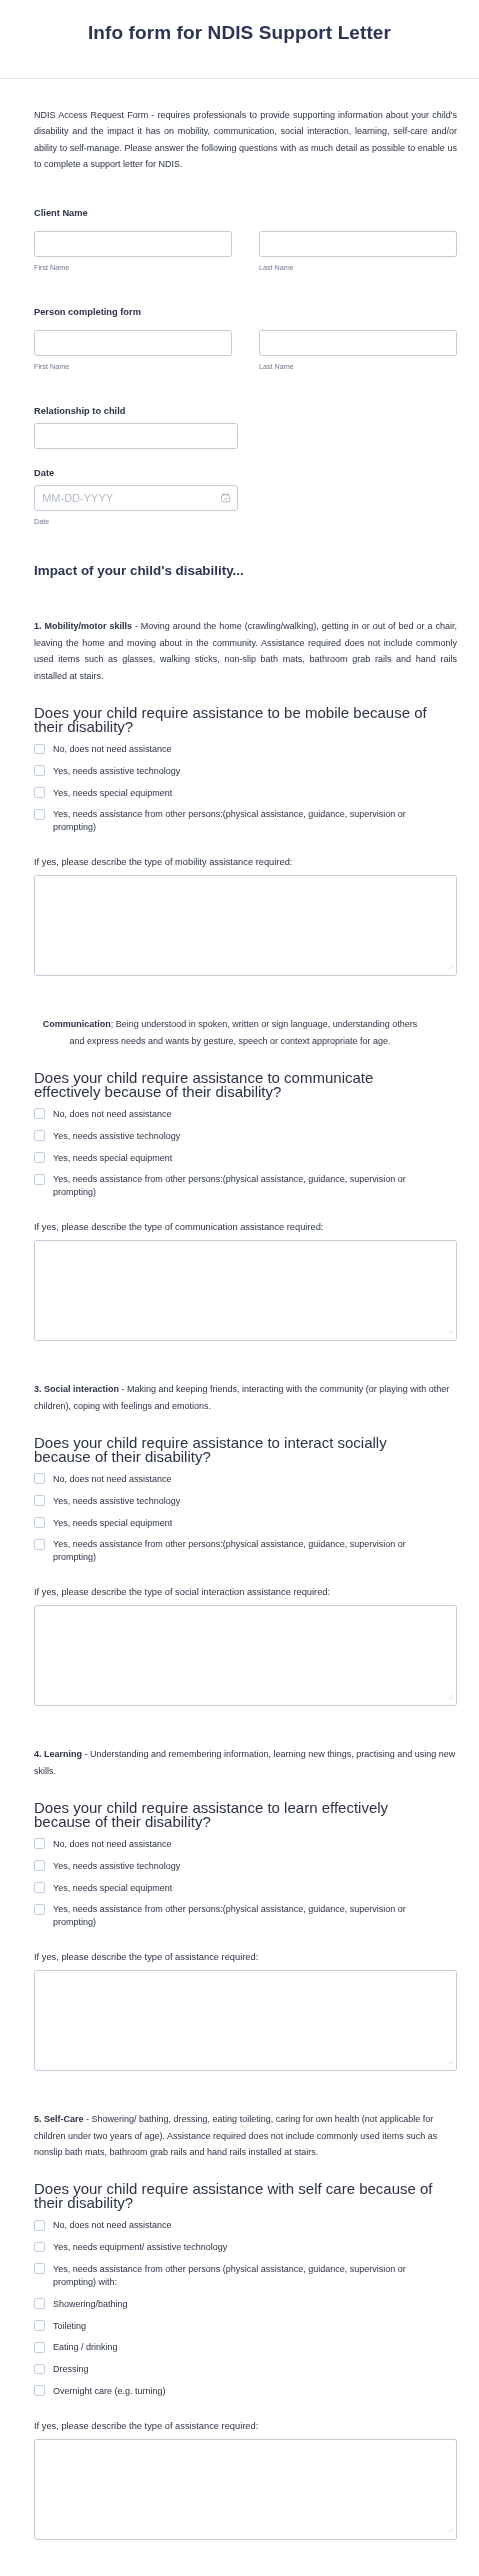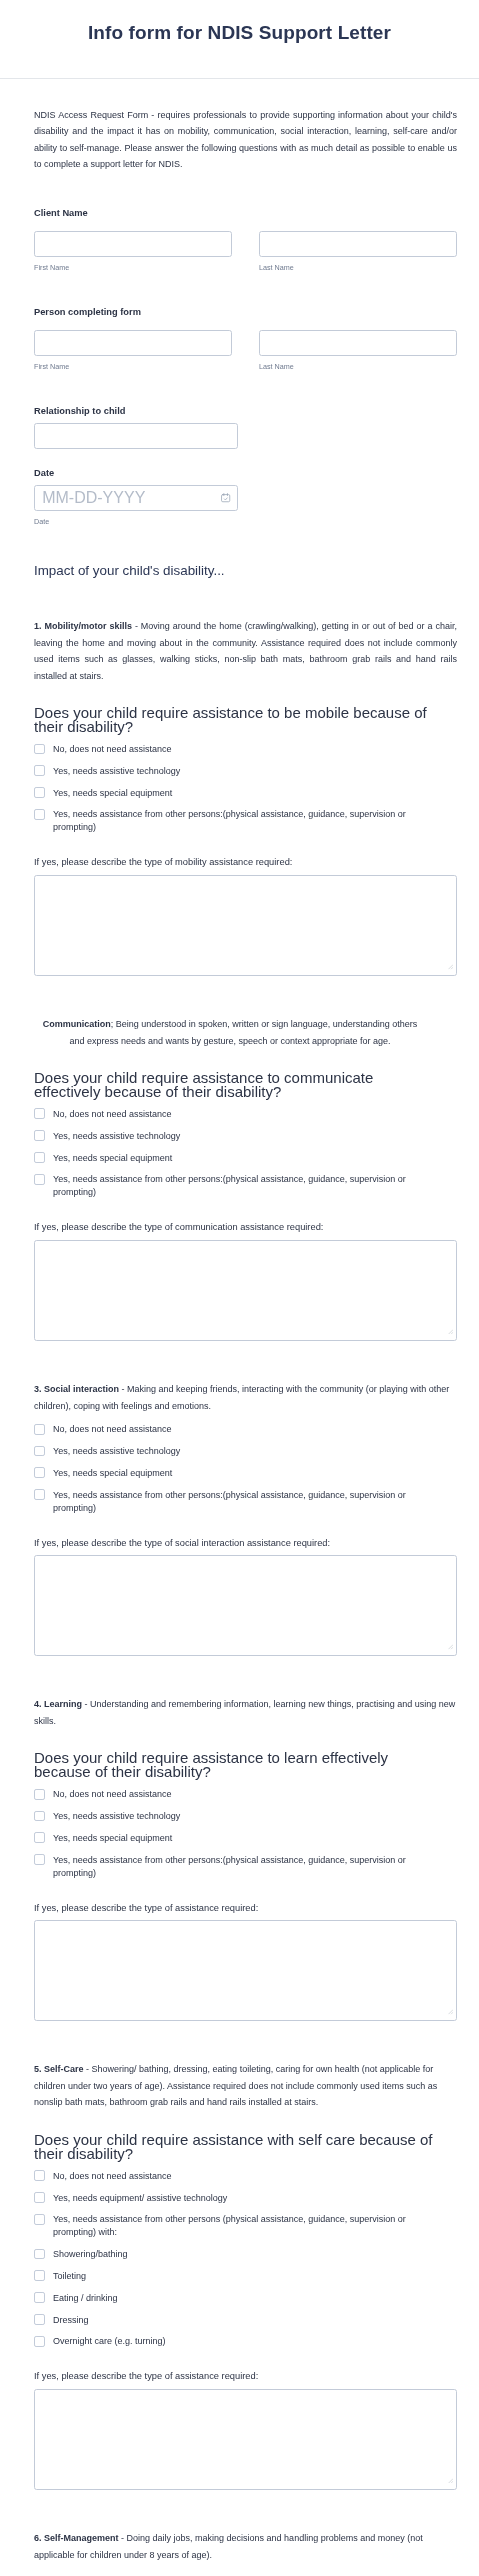--- a/index.html
+++ b/index.html
@@ -30,24 +30,24 @@
   .text-input {
     width:100%; height:26px; border:0.5px solid #c3cbd8; border-radius:2.6px;
     background:#fff; font-family:"Liberation Sans",sans-serif; font-size:8.8px;
     color:#2c3345; padding:0 7.2px; outline:none;
   }
   .text-input::placeholder { color:#b4bcc9; }
   .sublabel { margin-top:6.2px; font-size:7.2px; color:#6f7a8f; }
   .half { width:204px; }
 
   .date-wrap { position:relative; width:204px; margin-top:6.7px; }
-  .date-wrap .text-input { padding-right:23px; font-size:16px; }
+  .date-wrap .text-input { padding-right:23px; font-size:11px; }
   .date-wrap .cal { position:absolute; right:6.7px; top:7.2px; pointer-events:none; }
 
-  .impact-heading { margin-top:37px; font-size:13.4px; font-weight:400; color:#2b3654; }
+  .impact-heading { margin-top:37px; font-size:13.4px; font-weight:700; color:#2b3654; }
 
   .section-desc { margin-top:40px; font-size:9px; line-height:16.5px; color:#2c3345; }
   .section-desc.justify { text-align:justify; }
   .section-desc .lead { font-weight:700;margin-top:24px; }
 
   .question { margin-top:21.6px; max-width:403px; font-size:15px; line-height:14px; font-weight:500; color:#2c3345; }
   .question.narrow { max-width:361px; }
 
   .check-list { margin-top:9.3px; }
   .check-row { display:flex; align-items:flex-start; margin-bottom:8.8px; }
@@ -181,20 +181,21 @@
       <div class="ta-wrap">
         <textarea style=""></textarea>
         <span class="ta-handle">
           <svg width="5.7" height="5.7" viewBox="0 0 11 11">
               <path d="M10 1 L1 10 M10 6 L6 10" stroke="#c2c7cf" stroke-width="1.2"></path>
             </svg>
         </span>
       </div>
 
       <p class="section-desc"><span class="lead">3. Social interaction</span><span> - Making and keeping friends, interacting with the community (or playing with other children), coping with feelings and emotions.</span></p>
+      <div class="question">Does your child require assistance to interact socially because of their disability?</div>
       <div class="check-list">
         <div class="check-row">
           <input type="checkbox" class="checkbox" style="">
           <span class="opt-label">No, does not need assistance</span>
         </div>
         <div class="check-row">
           <input type="checkbox" class="checkbox" style="">
           <span class="opt-label">Yes, needs assistive technology</span>
         </div>
         <div class="check-row">

